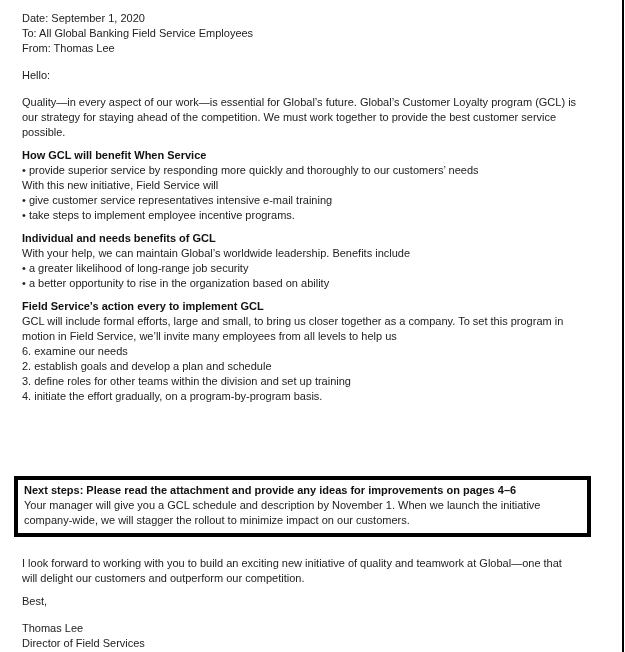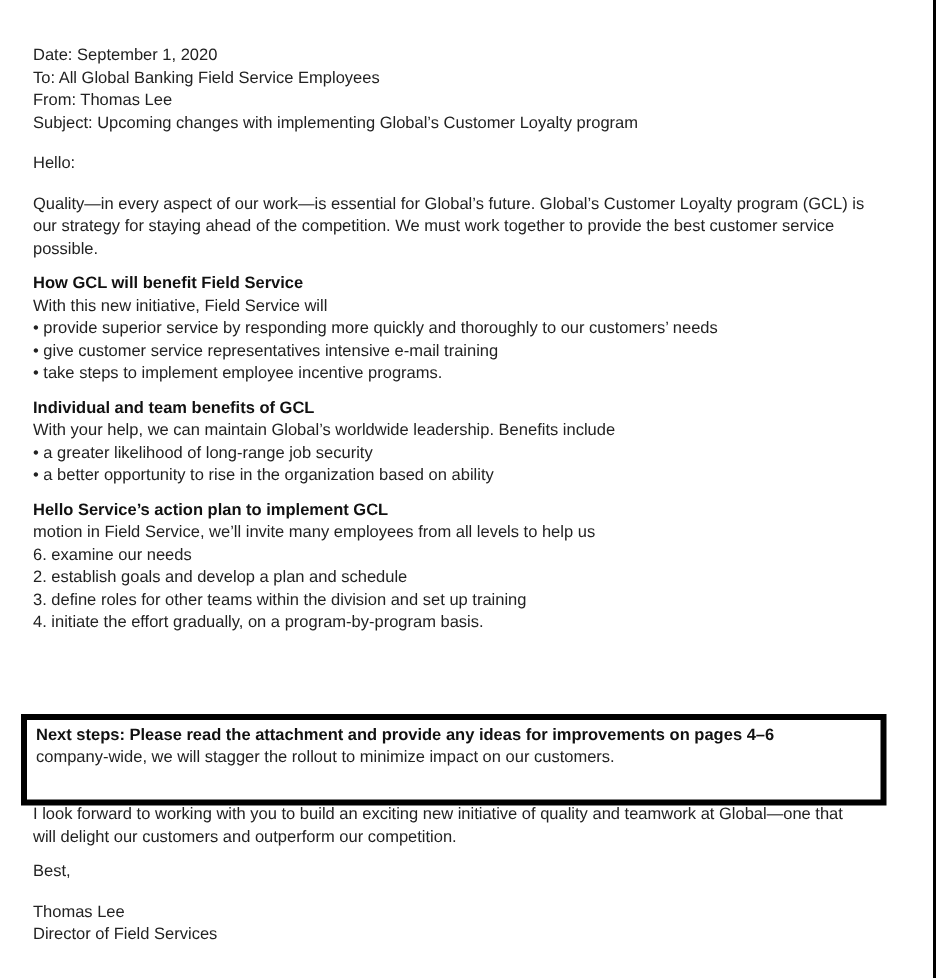--- a/index.html
+++ b/index.html
@@ -20,21 +20,21 @@
       position: absolute;
       top: 0;
       right: 1px;
       width: 2px;
       height: 652px;
       background: #000000;
     }
     .doc {
       position: absolute;
       left: 22px;
-      top: 30px;
+      top: 11px;
       width: 560px;
       line-height: 15px;
     }
     .line { display: block; white-space: nowrap; }
     .gap-s { height: 12px; }
     .gap-m { height: 8px; }
     .heading { font-weight: bold; color: #111111; }
     .callout {
       position: absolute;
       left: 14px;
@@ -42,76 +42,77 @@
       width: 563px;
       height: 50px;
       border: 4px solid #000000;
       padding: 3px 0 0 6px;
       box-sizing: content-box;
       line-height: 15px;
     }
     .closing {
       position: absolute;
       left: 22px;
-      top: 536px;
+      top: 556px;
       width: 560px;
       line-height: 15px;
     }
   </style>
 </head>
 <body>
 
 <div class="right-rule"></div>
 
 <div class="doc">
   <div>
     <span class="line">Date: September 1, 2020</span>
     <span class="line">To: All Global Banking Field Service Employees</span>
     <span class="line">From: Thomas Lee</span>
-    <span class="line">Subject: Upcoming changes with implementing Global’s Customer Loyalty program</span>
   </div>
   <div class="gap-s"></div>
   <span class="line">Hello:</span>
   <div class="gap-s"></div>
   <div>
     <span class="line">Quality—in every aspect of our work—is essential for Global’s future. Global’s Customer Loyalty program (GCL) is</span>
     <span class="line">our strategy for staying ahead of the competition. We must work together to provide the best customer service</span>
     <span class="line">possible.</span>
   </div>
   <div class="gap-m"></div>
 
   <div>
-    <span class="line heading">How GCL will benefit Field Service</span>
+    <span class="line heading">How GCL will benefit When Service</span>
+    <span class="line">• provide superior service by responding more quickly and thoroughly to our customers’ needs</span>
     <span class="line">With this new initiative, Field Service will</span>
-    <span class="line">• provide superior service by responding more quickly and thoroughly to our customers’ needs</span>
     <span class="line">• give customer service representatives intensive e-mail training</span>
     <span class="line">• take steps to implement employee incentive programs.</span>
   </div>
   <div class="gap-m"></div>
 
   <div>
-    <span class="line heading">Individual and team benefits of GCL</span>
+    <span class="line heading">Individual and needs benefits of GCL</span>
     <span class="line">With your help, we can maintain Global’s worldwide leadership. Benefits include</span>
     <span class="line">• a greater likelihood of long-range job security</span>
     <span class="line">• a better opportunity to rise in the organization based on ability</span>
   </div>
   <div class="gap-m"></div>
 
   <div>
-    <span class="line heading">Hello Service’s action plan to implement GCL</span>
+    <span class="line heading">Field Service’s action every to implement GCL</span>
+    <span class="line">GCL will include formal efforts, large and small, to bring us closer together as a company. To set this program in</span>
     <span class="line">motion in Field Service, we’ll invite many employees from all levels to help us</span>
     <span class="line">6. examine our needs</span>
     <span class="line">2. establish goals and develop a plan and schedule</span>
     <span class="line">3. define roles for other teams within the division and set up training</span>
     <span class="line">4. initiate the effort gradually, on a program-by-program basis.</span>
   </div>
 </div>
 
 <div class="callout">
   <span class="line heading">Next steps: Please read the attachment and provide any ideas for improvements on pages 4–6</span>
+  <span class="line">Your manager will give you a GCL schedule and description by November 1. When we launch the initiative</span>
   <span class="line">company-wide, we will stagger the rollout to minimize impact on our customers.</span>
 </div>
 
 <div class="closing">
   <span class="line">I look forward to working with you to build an exciting new initiative of quality and teamwork at Global—one that</span>
   <span class="line">will delight our customers and outperform our competition.</span>
   <div class="gap-m"></div>
   <span class="line">Best,</span>
   <div class="gap-s"></div>
   <span class="line">Thomas Lee</span>

